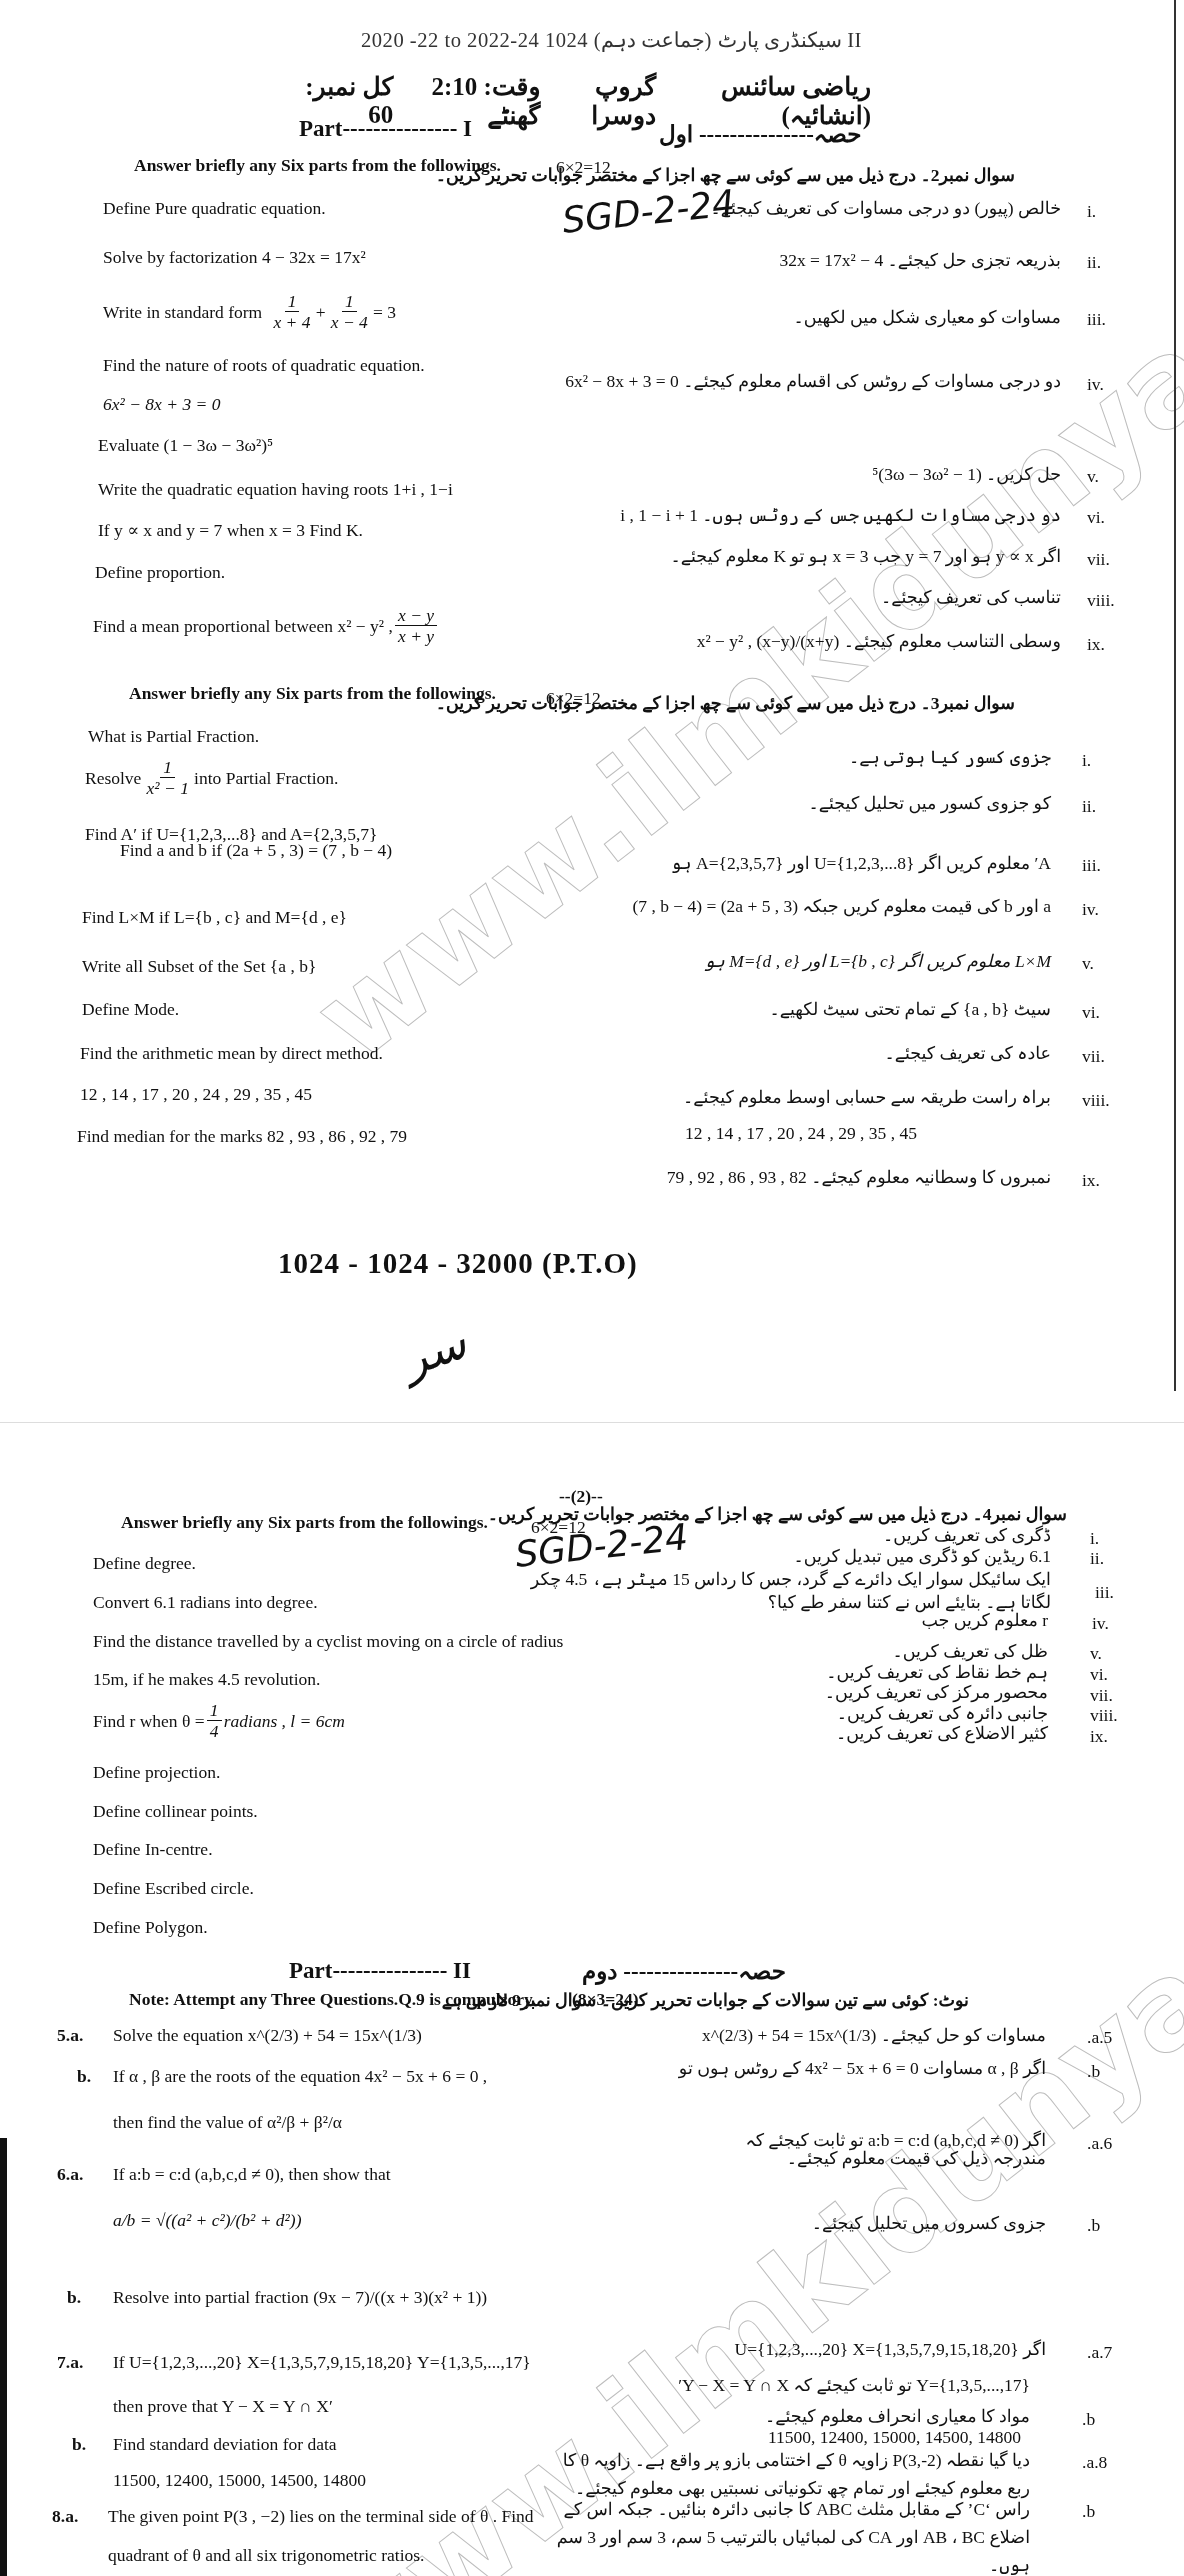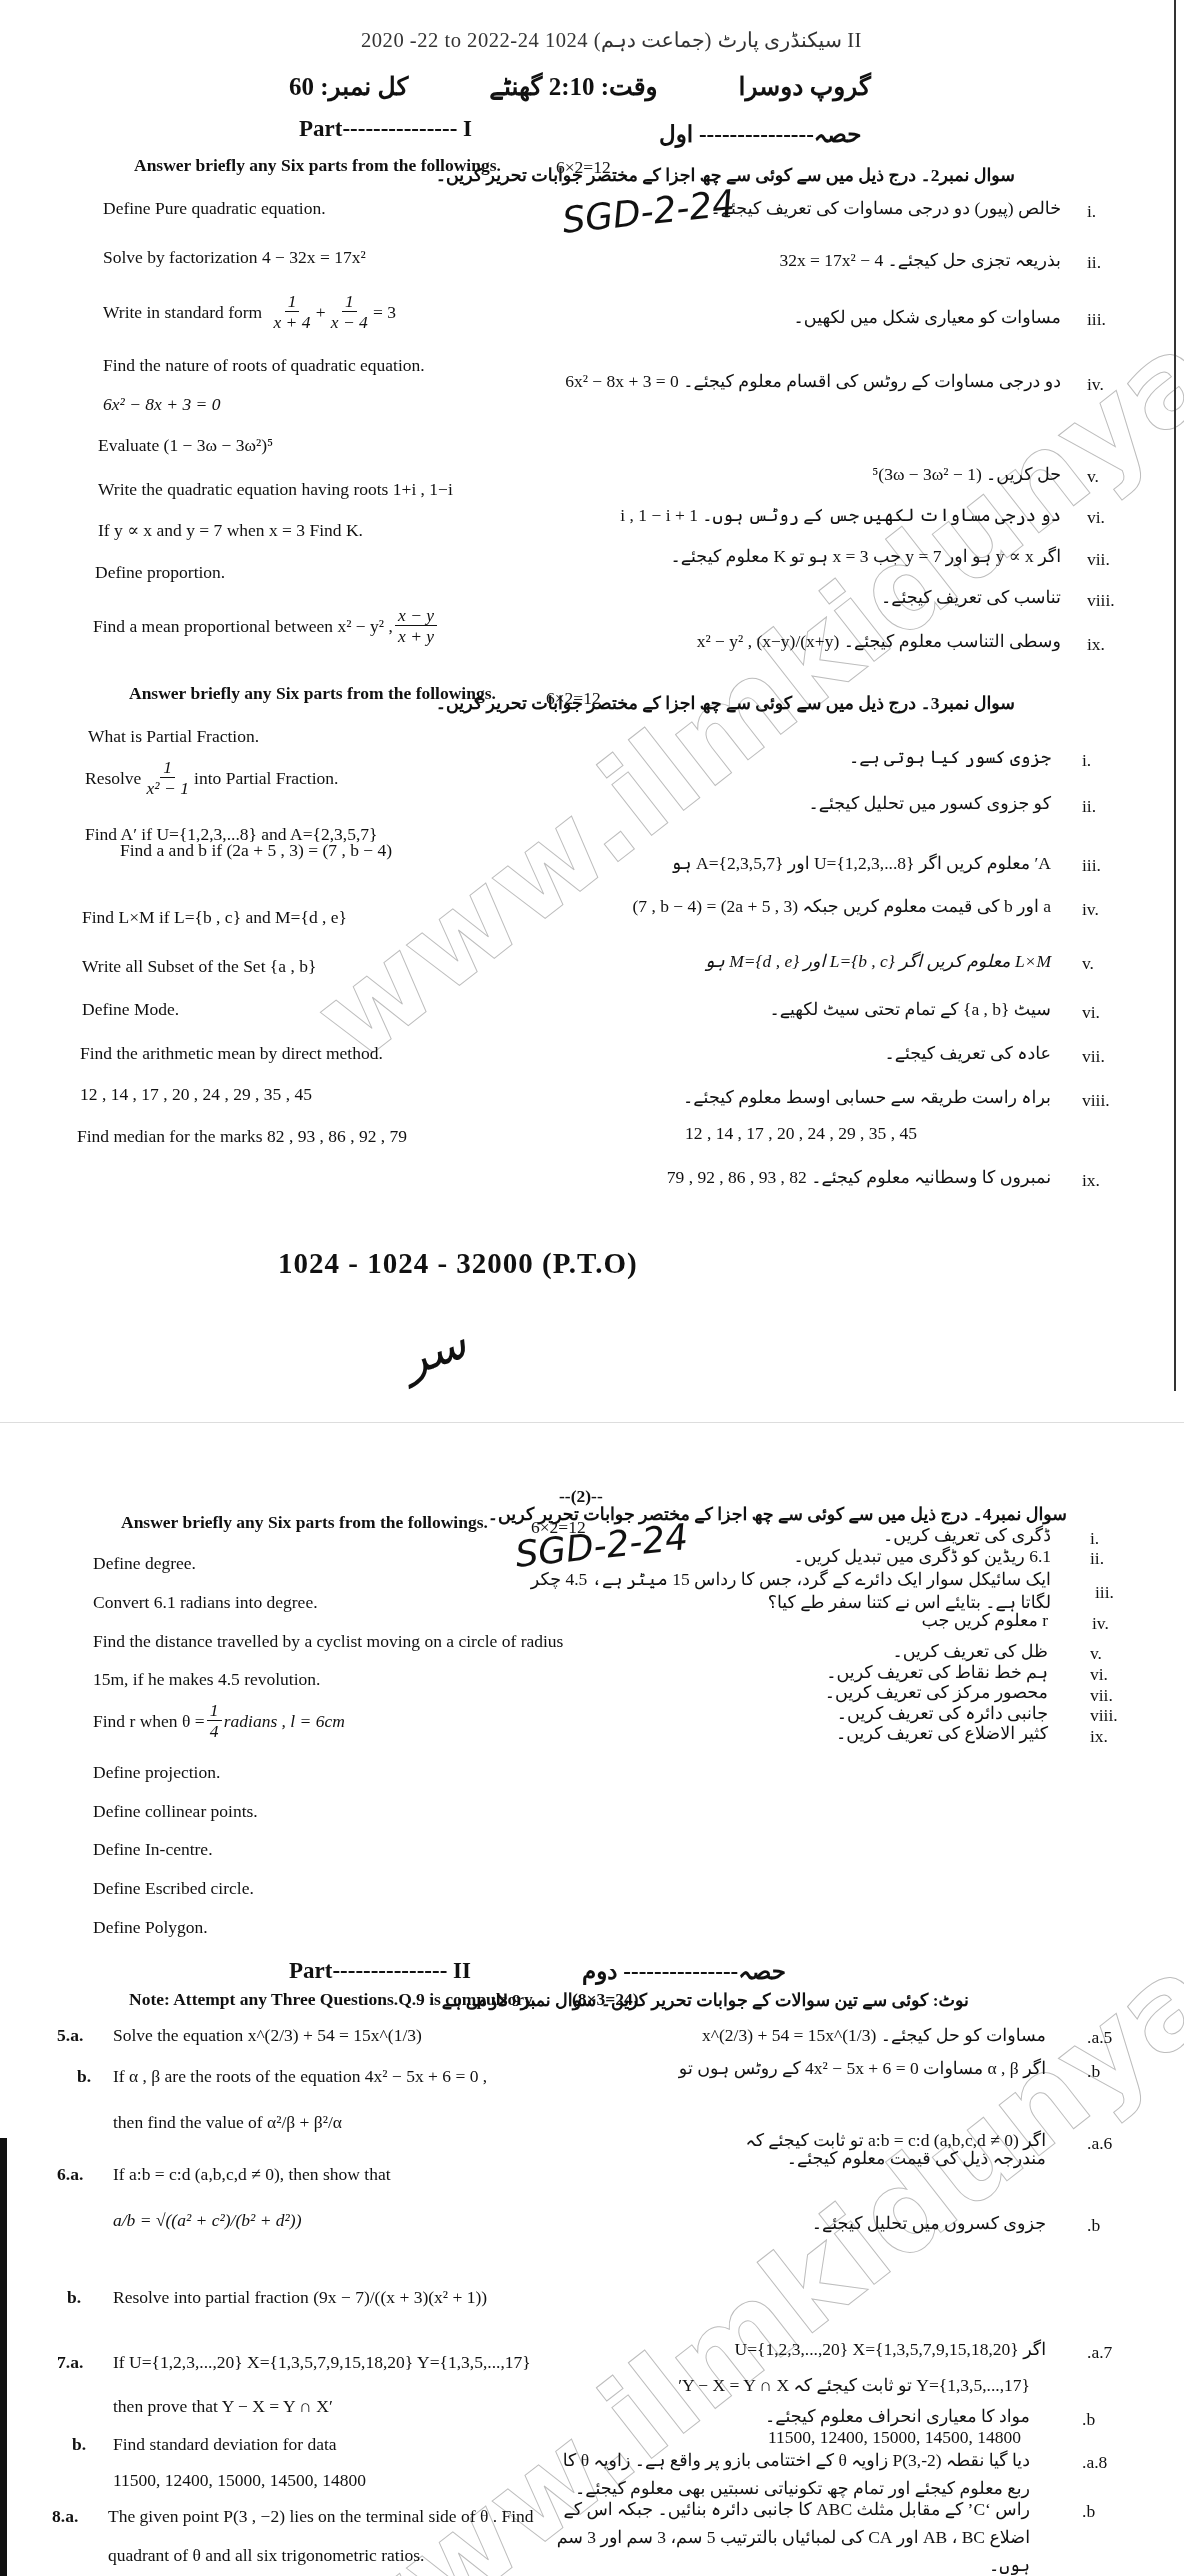--- a/index.html
+++ b/index.html
@@ -32,20 +32,21 @@
 <body>
 
 <div class="abs watermark" style="left:289px; top:979px;">www.ilmkidunya.com</div>
 <div class="abs watermark" style="left:289px; top:2602px;">www.ilmkidunya.com</div>
 
 <div class="right-rule" style="top:0; height:1391px;"></div>
 
 <div class="abs header-top" style="left:361px; top:28px;">2020 -22 to 2022-24  1024 (جماعت دہم) سیکنڈری پارٹ II</div>
 
 <div class="abs header-sub" style="left:289px; top:72px; width:582px; display:flex; justify-content:space-between; direction:rtl;">
+  <span>ریاضی سائنس (انشائیہ)</span>
   <span>گروپ دوسرا</span>
   <span>وقت: 2:10 گھنٹے</span>
   <span>کل نمبر: 60</span>
 </div>
 
 <div class="abs part-title" style="left:299px; top:116px;">Part--------------- I</div>
 <div class="abs part-title" style="left:659px; top:121px; direction:rtl;">حصہ--------------- اول</div>
 
 <div class="abs handwritten" style="left:562px; top:191px;">SGD-2-24</div>
 

